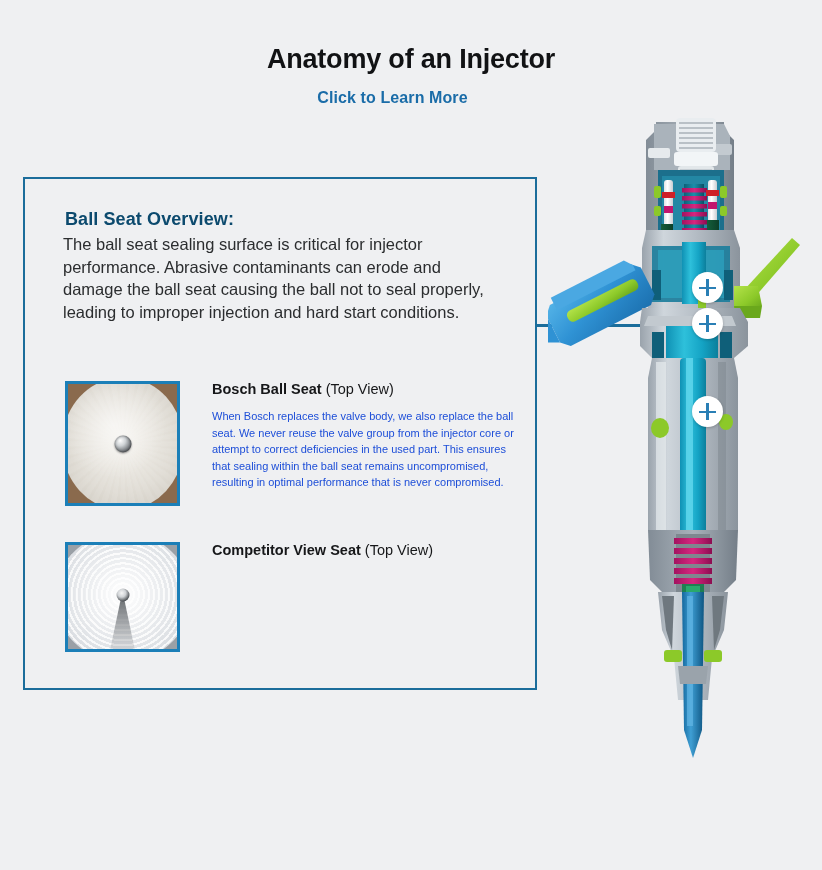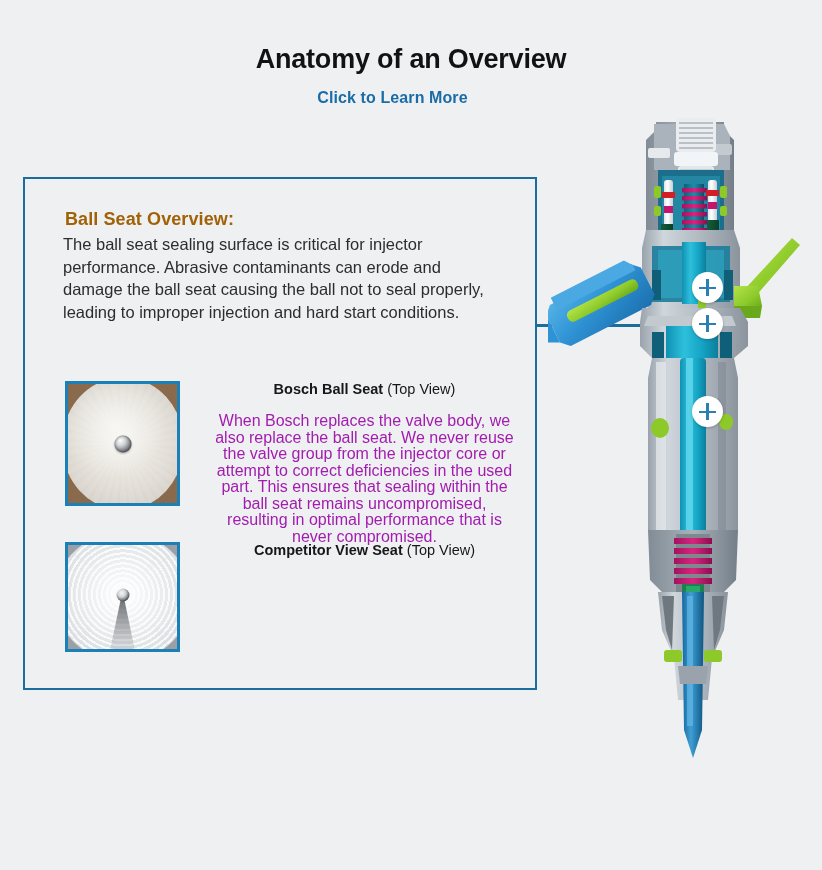--- a/index.html
+++ b/index.html
@@ -29,21 +29,21 @@
   
   .panel{
     position:absolute;left:23px;top:177px;
     width:514px;height:513px;
     border:2px solid #1b6d9b;
     box-sizing:border-box;
     background:transparent;
   }
   .panel-heading{
     position:absolute;left:40px;top:30px;
-    font-size:18px;font-weight:bold;color:#a16207;
+    font-size:18px;font-weight:bold;color:#0c4a6e;
     letter-spacing:0.1px;
   }
   .panel-body{
     position:absolute;left:38px;top:54px;width:440px;
     font-size:16.5px;line-height:22.5px;color:#2b2d2f;
   }
 
   
   .connector{
     position:absolute;left:537px;top:324px;
@@ -109,27 +109,27 @@
     background:linear-gradient(to bottom,rgba(60,65,70,.75) 0%,rgba(120,125,130,.25) 60%,rgba(150,155,160,0) 100%);
     clip-path:polygon(45% 0%,55% 0%,100% 100%,0% 100%);
   }
   .comp-hole{
     position:absolute;left:50%;top:48%;
     width:13px;height:13px;transform:translate(-50%,-50%);
     border-radius:50%;
     background:radial-gradient(circle at 40% 35%,#f6f6f6 0%,#d0d3d6 35%,#3a3e42 78%,#17191b 100%);
   }
 
-  .row-text{position:absolute;left:147px;top:0;width:305px;text-align:center;}
+  .row-text{position:absolute;left:147px;top:0;width:305px;}
   .row-title{
     font-size:14.5px;font-weight:bold;color:#161719;margin:0 0 5px 0;
   }
   .row-title .vw{font-weight:normal;}
   .row-desc{
-    font-size:16px;line-height:16.5px;color:#a21caf;
+    font-size:11px;line-height:16.5px;color:#1d4ed8;
   }
 
   
   .injector{
     position:absolute;left:548px;top:110px;
     width:274px;height:680px;
   }
   .injector svg{display:block;}
 
   
@@ -145,21 +145,21 @@
   .hotspot::after{left:14.3px;top:7px;width:2.4px;height:17px;}
   .hs-1{left:692px;top:272px;}
   .hs-2{left:692px;top:308px;}
   .hs-3{left:692px;top:396px;}
 </style>
 </head>
 <body>
 
 <div class="page">
 
-  <div class="title">Anatomy of an Overview</div>
+  <div class="title">Anatomy of an Injector</div>
   <div class="subtitle">Click to Learn More</div>
 
   <div class="connector"></div>
 
   <div class="panel">
     <div class="panel-heading">Ball Seat Overview:</div>
     <div class="panel-body">The ball seat sealing surface is critical for injector performance. Abrasive contaminants can erode and damage the ball seat causing the ball not to seal properly, leading to improper injection and hard start conditions.</div>
 
     <div class="row row-1">
       <div class="thumb">

